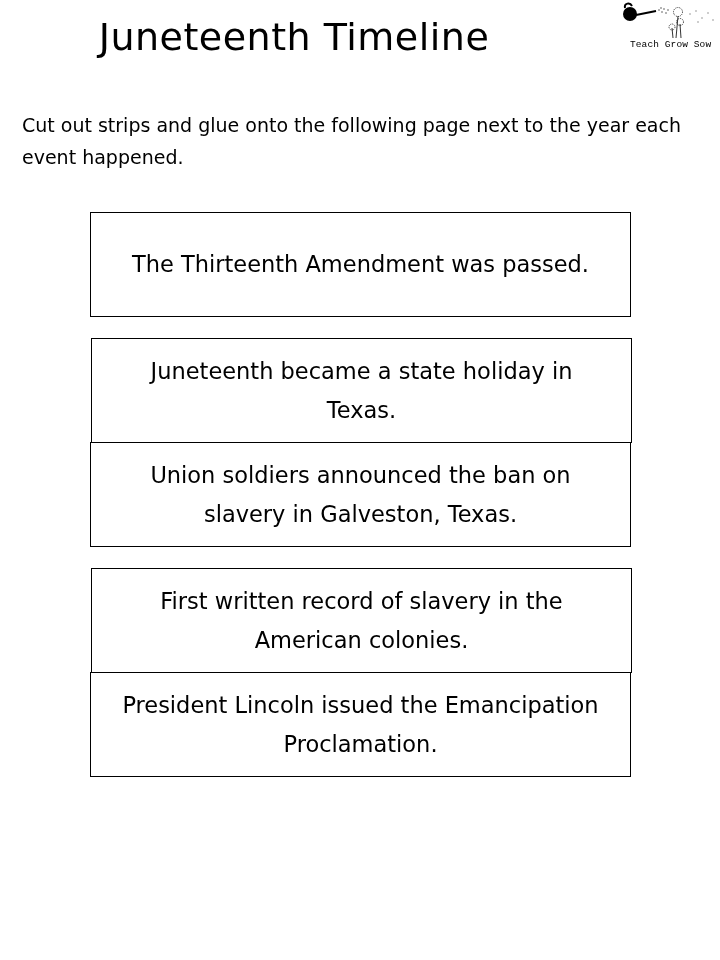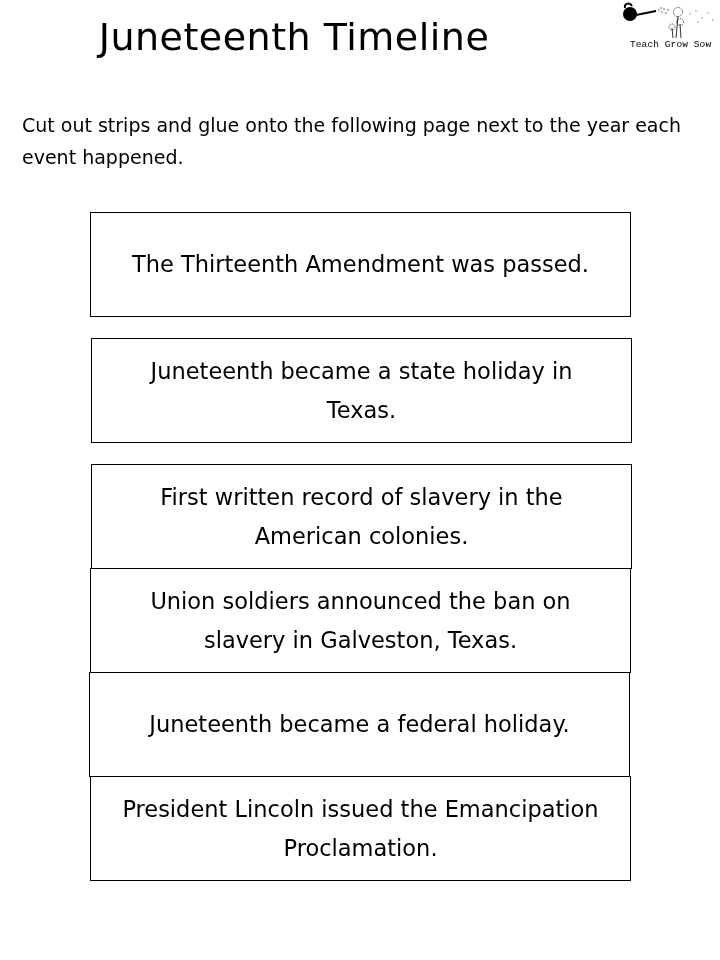--- a/index.html
+++ b/index.html
@@ -117,17 +117,16 @@
     </g>
   </svg>
   <span class="logo-text">Teach Grow Sow</span>
 </div>
 
 <p class="instructions">Cut out strips and glue onto the following page next to the year each event happened.</p>
 
 <div class="strips">
   <div class="strip">The Thirteenth Amendment was passed.</div>
   <div class="strip shift-r">Juneteenth became a state holiday in Texas.</div>
+  <div class="strip">Union soldiers announced the ban on slavery in Galveston, Texas.</div>
   <div class="strip shift-r">First written record of slavery in the American colonies.</div>
-  <div class="strip">Union soldiers announced the ban on slavery in Galveston, Texas.</div>
-  <div class="strip shift-l">Juneteenth became a federal holiday.</div>
   <div class="strip">President Lincoln issued the Emancipation Proclamation.</div>
 </div>
 
 </body></html>

